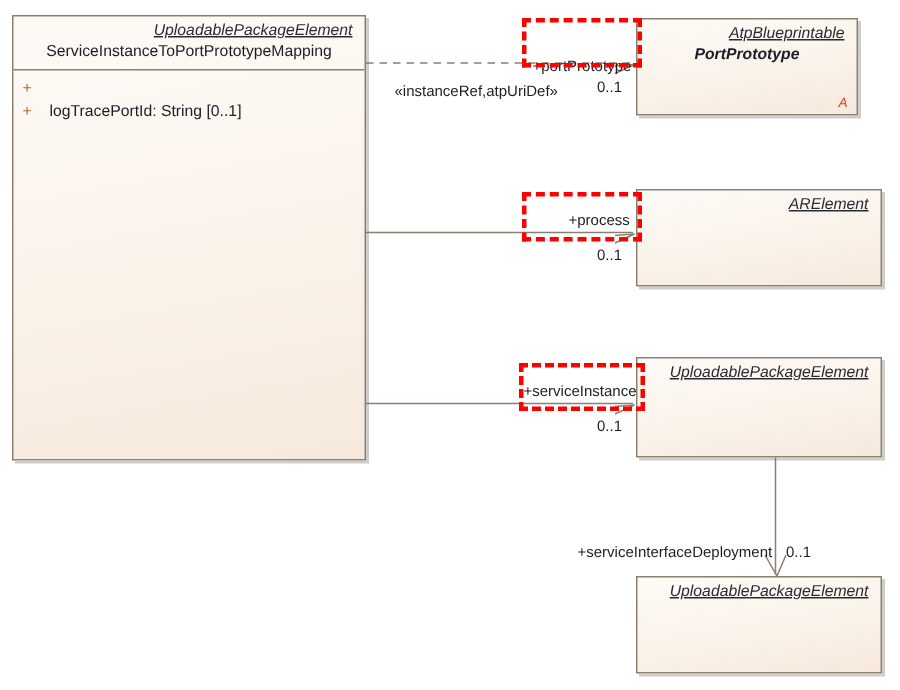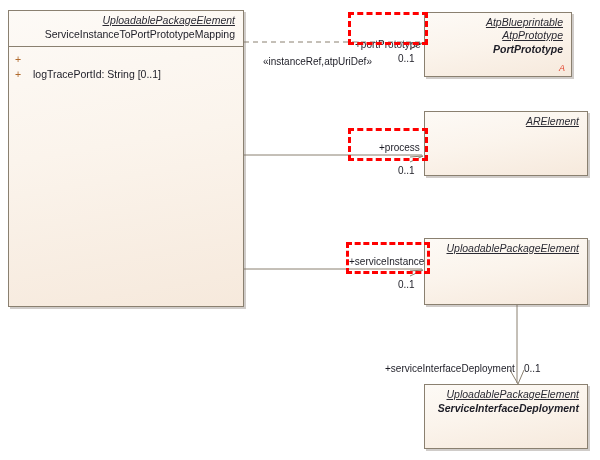--- a/index.html
+++ b/index.html
@@ -35,21 +35,21 @@
     text-align: right;
     font-style: italic;
     font-size: 10.5px;
     color: #2a2a33;
     line-height: 13px;
     white-space: nowrap;
     text-decoration: underline;
   }
   .cname {
     display: block;
-    text-align: right;
+    text-align: center;
     font-size: 10.5px;
     color: #1d1d26;
     line-height: 14px;
     white-space: nowrap;
   }
   .cname.italic { font-style: italic; font-weight: bold; }
   .cname.plain  { font-style: normal; font-weight: normal; }
   .uml-body {
     padding: 5px 0 0 0;
   }
@@ -138,42 +138,40 @@
       <div class="attr-row">
         <span class="attr-vis">+</span>
         <span class="attr-text">logTracePortId: String [0..1]</span>
       </div>
     </div>
   </div>
 
   <div class="uml-class" style="left:424px; top:12px; width:148px; height:65px;">
     <div class="uml-head">
       <span class="stereo">AtpBlueprintable</span>
-      <span class="stereo">AtpPrototype</span>
       <span class="cname italic">PortPrototype</span>
     </div>
     <span class="abstract-mark">A</span>
   </div>
 
-  <div class="uml-class" style="left:424px; top:111px; width:164px; height:65px;">
+  <div class="uml-class" style="left:424px; top:126px; width:164px; height:65px;">
     <div class="uml-head">
       <span class="stereo">ARElement</span>
     </div>
   </div>
 
   <div class="uml-class" style="left:424px; top:238px; width:164px; height:67px;">
     <div class="uml-head">
       <span class="stereo">UploadablePackageElement</span>
     </div>
   </div>
 
   <div class="uml-class" style="left:424px; top:384px; width:164px; height:65px;">
     <div class="uml-head">
       <span class="stereo">UploadablePackageElement</span>
-      <span class="cname italic">ServiceInterfaceDeployment</span>
     </div>
   </div>
 
   <div class="edge-label stereo-label" style="left:263px; top:56px;">«instanceRef,atpUriDef»</div>
   <div class="edge-label" style="left:355px; top:39px;">+portPrototype</div>
   <div class="mult-label" style="left:398px; top:53px;">0..1</div>
 
   <div class="edge-label" style="left:379px; top:142px;">+process</div>
   <div class="mult-label" style="left:398px; top:165px;">0..1</div>
 

